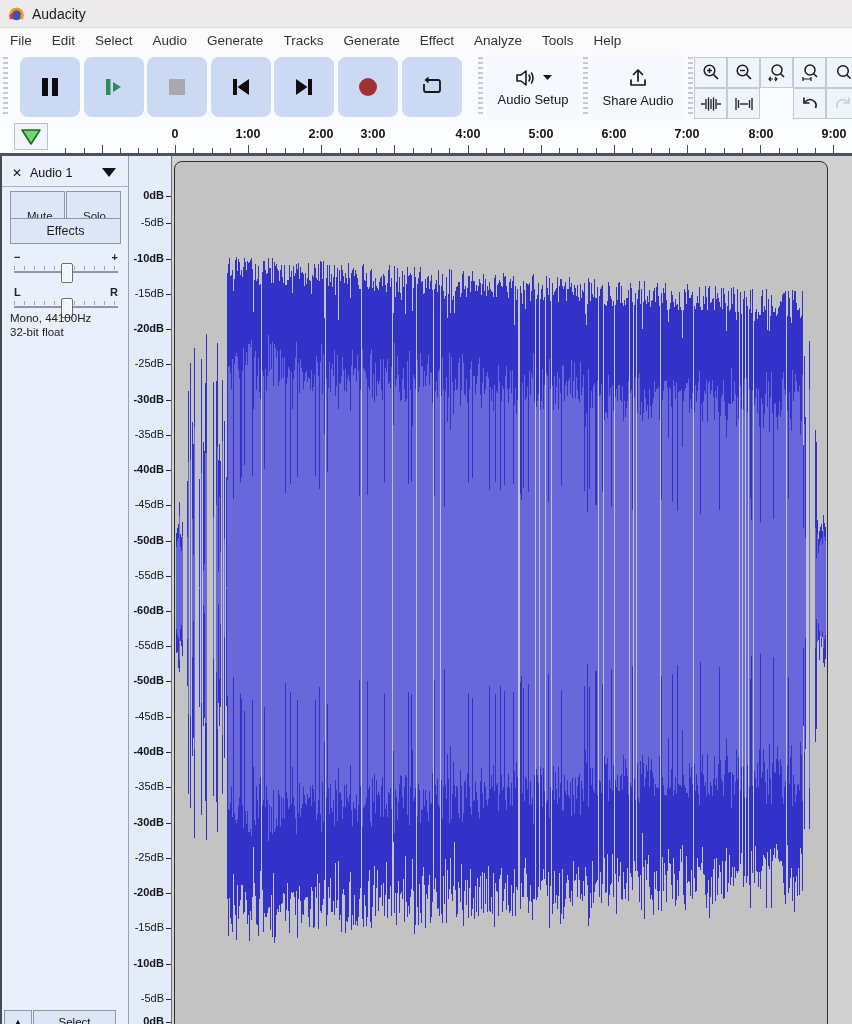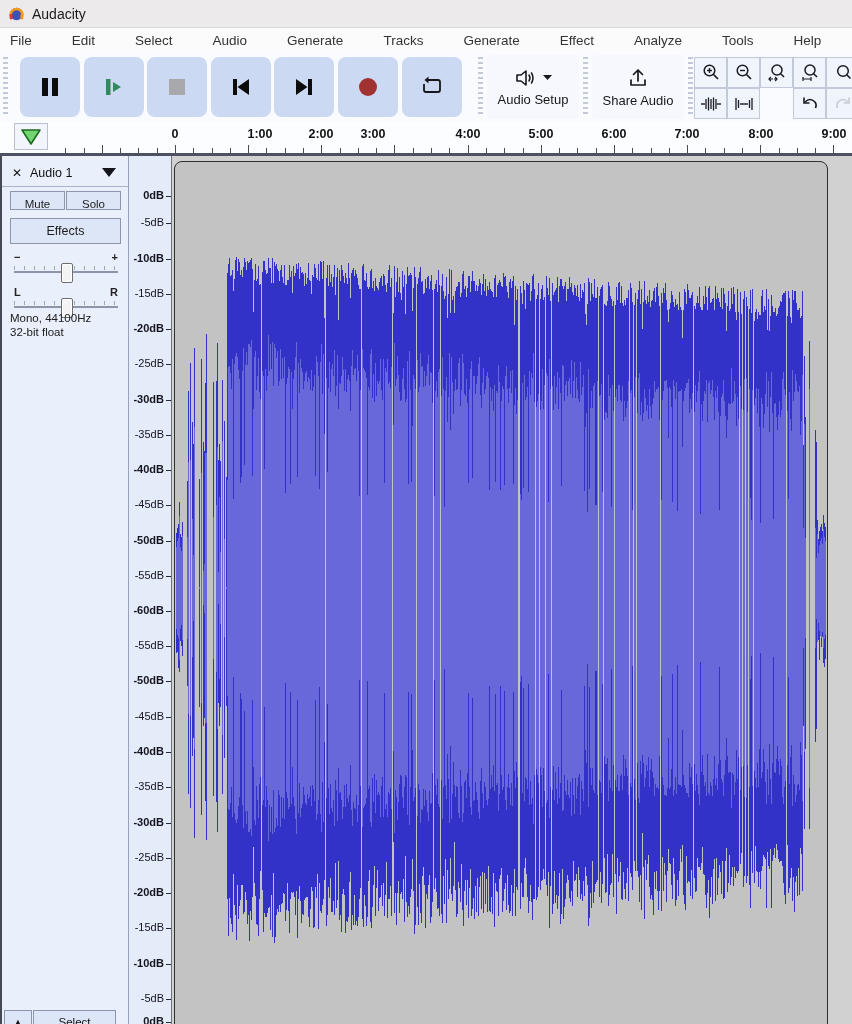--- a/index.html
+++ b/index.html
@@ -8,21 +8,21 @@
     font-family:"Liberation Sans",sans-serif;background:#fff;
     -webkit-font-smoothing:antialiased;
   }
   
   .titlebar{position:absolute;left:0;top:0;width:852px;height:27px;background:#eceaea;
     display:flex;align-items:center;border-bottom:1px solid #dcdcdc;}
   .titlebar .logo{margin-left:8px;width:17px;height:17px;display:inline-block;}
   .titlebar .title-text{margin-left:7px;font-size:14px;color:#1a1a1a;}
   
   .menubar{position:absolute;left:0;top:28px;width:852px;height:24px;background:#fbfbfb;
-    display:flex;align-items:center;border-bottom:1px solid #e4e4e4;gap:20px;}
+    display:flex;align-items:center;border-bottom:1px solid #e4e4e4;}
   .menu-item{font-size:13.5px;color:#333;padding:3px 10px;cursor:default;}
   
   .toolbar{position:absolute;left:0;top:52px;width:852px;height:70px;background:#fafbfe;
     border-bottom:1px solid #d9dce3;}
   .grip{position:absolute;top:5px;width:5px;height:60px;
     background:repeating-linear-gradient(to bottom,#c3c9d8 0 2px,transparent 2px 5px);}
   .t-btn{position:absolute;top:5px;width:60px;height:60px;background:#ccd9f2;border:none;
     border-radius:8px;display:flex;align-items:center;justify-content:center;padding:0;}
   .big-btn{position:absolute;top:3px;height:64px;background:#f6f8fd;border:none;border-radius:4px;
     display:flex;flex-direction:column;align-items:center;justify-content:center;gap:4px;padding:0 6px;}
@@ -41,21 +41,21 @@
   .win-edge{position:absolute;left:0;top:0;width:2px;height:868px;background:#454a54;}
   .track-panel{position:absolute;left:2px;top:0;width:127px;height:868px;background:#e9effb;
     border-right:1px solid #99a2b8;box-sizing:border-box;}
   .tp-header{position:absolute;left:0;top:6px;width:126px;height:24px;border-bottom:1px solid #aab2c6;}
   .tp-close{position:absolute;left:7px;top:3px;width:16px;height:16px;font-size:12px;color:#111;
     background:transparent;border:none;padding:0;line-height:16px;}
   .tp-name{position:absolute;left:28px;top:4px;font-size:12.5px;color:#101010;}
   .tp-caret{position:absolute;left:100px;top:6px;width:0;height:0;
     border-left:7px solid transparent;border-right:7px solid transparent;border-top:9px solid #14141c;}
   .tp-btn{position:absolute;height:19px;background:#dde6f6;border:1px solid #8d96ac;font-size:11.5px;
-    color:#1c1c1c;box-sizing:border-box;padding:4px;line-height:16px;}
+    color:#1c1c1c;box-sizing:border-box;padding:16px;line-height:16px;}
   .fx-btn{position:absolute;left:8px;top:62px;width:111px;height:26px;background:#dde6f6;
     border:1px solid #8d96ac;font-size:12.5px;color:#1c1c1c;box-sizing:border-box;}
   .slider{position:absolute;left:10px;width:108px;height:34px;}
   .s-end{position:absolute;top:0;font-size:11px;font-weight:bold;color:#222;}
   .s-ticks{position:absolute;left:2px;right:2px;top:15px;height:4px;
     background:repeating-linear-gradient(to right,#9aa 0 1px,transparent 1px 10px);}
   .s-line{position:absolute;left:2px;right:2px;top:20px;height:2px;background:#8d96a8;}
   .s-thumb{position:absolute;left:49px;top:12px;width:10px;height:18px;background:#f4f4f4;
     border:1px solid #6d6d6d;border-radius:2px;box-shadow:inset 0 0 0 1px #fff;}
   .tp-info{position:absolute;left:8px;top:155px;font-size:11.5px;color:#202020;line-height:14px;}
@@ -287,21 +287,21 @@
       <div class="tl-tick" style="left: 705.3px; height: 5px;"></div>
       <div class="tl-tick" style="left: 723.6px; height: 5px;"></div>
       <div class="tl-tick" style="left: 741.9px; height: 5px;"></div>
       <div class="tl-tick" style="left: 760.2px; height: 8px;"></div>
       <div class="tl-tick" style="left: 778.5px; height: 5px;"></div>
       <div class="tl-tick" style="left: 796.8px; height: 5px;"></div>
       <div class="tl-tick" style="left: 815.1px; height: 5px;"></div>
       <div class="tl-tick" style="left: 833.4px; height: 8px;"></div>
       <div class="tl-tick" style="left: 851.7px; height: 5px;"></div>
       <span class="tl-label" style="left: 175px;">0</span>
-      <span class="tl-label" style="left: 260px;">1:00</span>
+      <span class="tl-label" style="left: 248px;">1:00</span>
       <span class="tl-label" style="left: 321px;">2:00</span>
       <span class="tl-label" style="left: 373px;">3:00</span>
       <span class="tl-label" style="left: 468px;">4:00</span>
       <span class="tl-label" style="left: 541px;">5:00</span>
       <span class="tl-label" style="left: 614px;">6:00</span>
       <span class="tl-label" style="left: 687px;">7:00</span>
       <span class="tl-label" style="left: 761px;">8:00</span>
       <span class="tl-label" style="left: 834px;">9:00</span>
     </div>
 </div>

